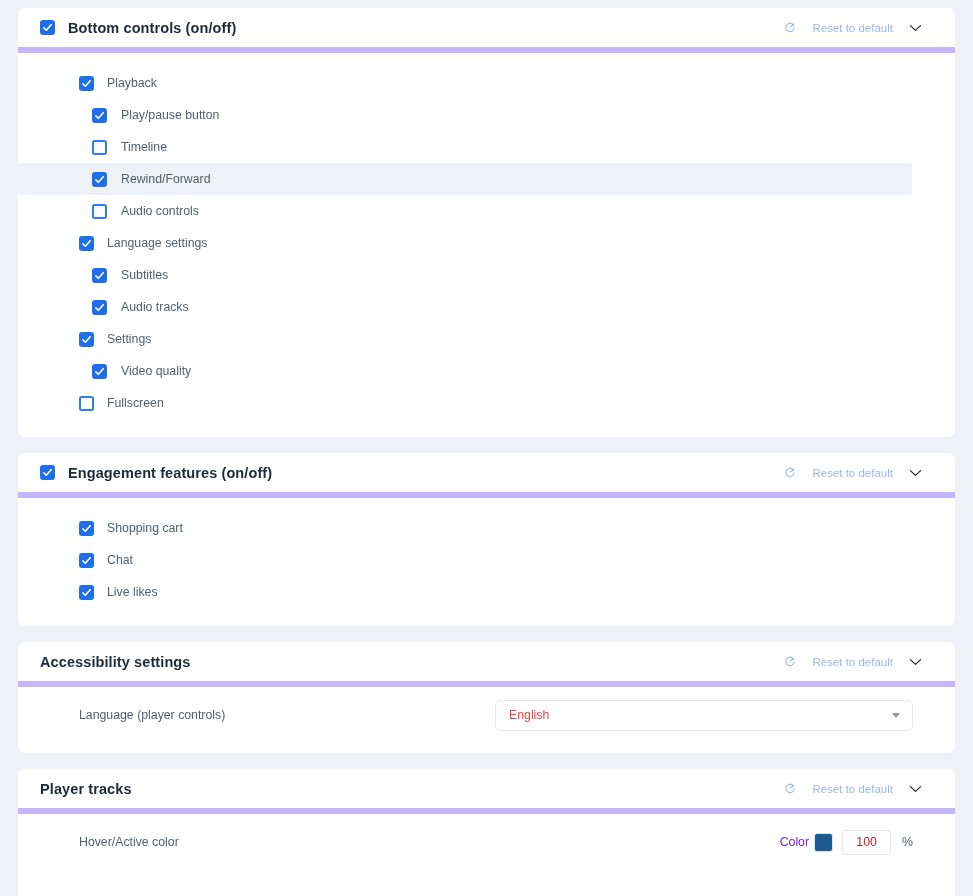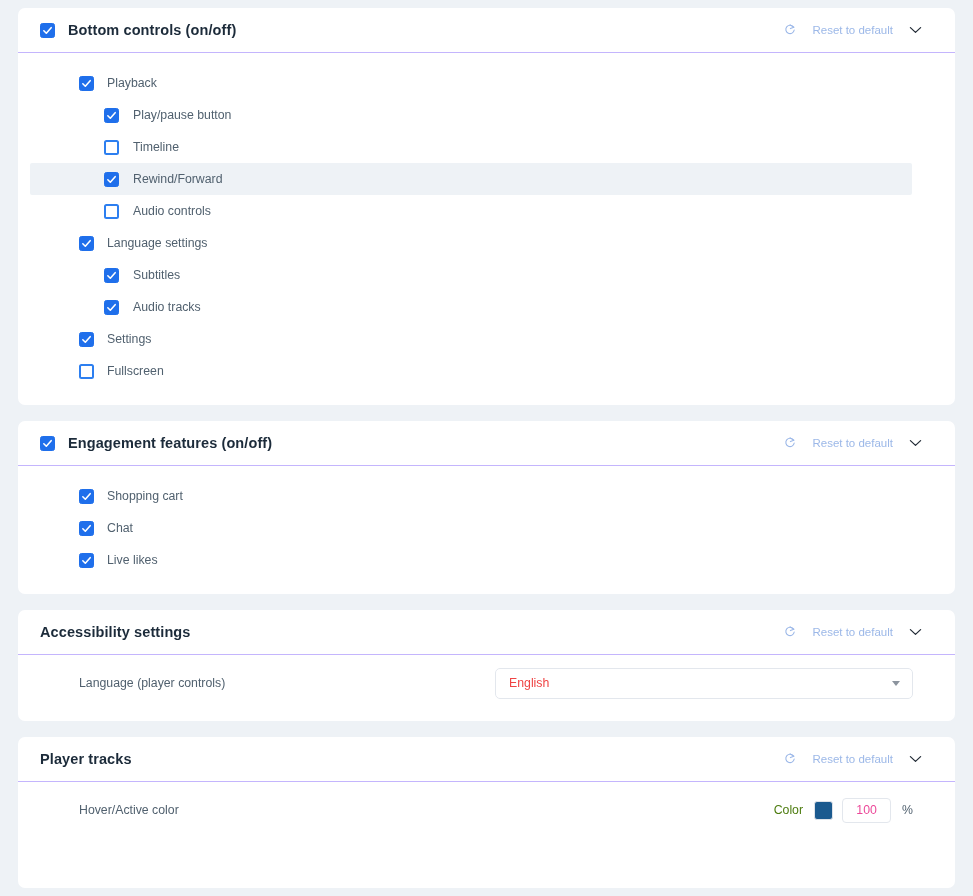--- a/index.html
+++ b/index.html
@@ -27,21 +27,21 @@
     margin-bottom: 16px;
     overflow: hidden;
   }
 
   
   .sec-head {
     height: 45px;
     display: flex;
     align-items: center;
     padding: 0 20px 0 22px;
-    border-bottom: 1px solid #c4b5fd;
+    border-bottom: 6px solid #c4b5fd;
     position: relative;
   }
   .sec-title {
     font-size: 14.5px;
     font-weight: bold;
     color: #1c2b3a;
     letter-spacing: .1px;
     white-space: nowrap;
   }
   .sec-head .cb { margin-right: 13px; }
@@ -75,21 +75,21 @@
 
   
   .sec-body { padding: 14px 0 18px 0; }
 
   .opt-row {
     display: flex;
     align-items: center;
     height: 32px;
     padding-left: 61px;
   }
-  .opt-row.indent { padding-left: 74px; margin-left: 12px; }
+  .opt-row.indent { padding-left: 74px; }
   .opt-row.hl { background: #eef2f6; margin-right: 43px; border-radius: 2px; }
 
   .opt-label {
     font-size: 12.3px;
     color: #51616f;
     margin-left: 13px;
     white-space: nowrap;
   }
   .opt-row.indent .opt-label { margin-left: 14px; }
 
@@ -133,36 +133,36 @@
   }
   .select-val { font-size: 12.3px; color: #ef4444; }
   .select .tri {
     margin-left: auto;
     width: 0; height: 0;
     border-left: 4.5px solid transparent;
     border-right: 4.5px solid transparent;
     border-top: 5px solid #8c949e;
   }
 
-  .color-label { font-size: 12.3px; color: #4d7c0f; margin-right: 11px; }
+  .color-label { font-size: 12.3px; color: #6d28d9; margin-right: 5px; }
   .swatch {
     width: 19px; height: 19px;
     border-radius: 3px;
     border: 1px solid #dfe3e9;
     cursor: pointer;
   }
   .num-input {
     width: 49px; height: 25px;
     margin-left: 9px;
     border: 1px solid #e3e7ed;
     border-radius: 4px;
     background: #fff;
     font-family: inherit;
     font-size: 12.3px;
-    color: #ec4899;
+    color: #b91c1c;
     text-align: center;
     outline: none;
   }
   .pct { font-size: 12.3px; color: #51616f; margin-left: 11px; }
 
   .pad-top-8 { padding-top: 8px; }
 </style>
 </head>
 <body>
 
@@ -252,20 +252,28 @@
           </div>
           <span class="opt-label">Audio tracks</span>
         </div>
         <div class="opt-row">
           <div class="cb on">
             <svg viewBox="0 0 12 12">
               <path d="M2 6.3 L4.7 9 L10 2.9" fill="none" stroke="#ffffff" stroke-width="1.7" stroke-linecap="round" stroke-linejoin="round"></path>
             </svg>
           </div>
           <span class="opt-label">Settings</span>
+        </div>
+        <div class="opt-row indent">
+          <div class="cb on">
+            <svg viewBox="0 0 12 12">
+              <path d="M2 6.3 L4.7 9 L10 2.9" fill="none" stroke="#ffffff" stroke-width="1.7" stroke-linecap="round" stroke-linejoin="round"></path>
+            </svg>
+          </div>
+          <span class="opt-label">Video quality</span>
         </div>
         <div class="opt-row">
           <div class="cb off"></div>
           <span class="opt-label">Fullscreen</span>
         </div>
       </div>
     </div>
     <div class="card">
       <div class="sec-head">
         <div class="cb on">

